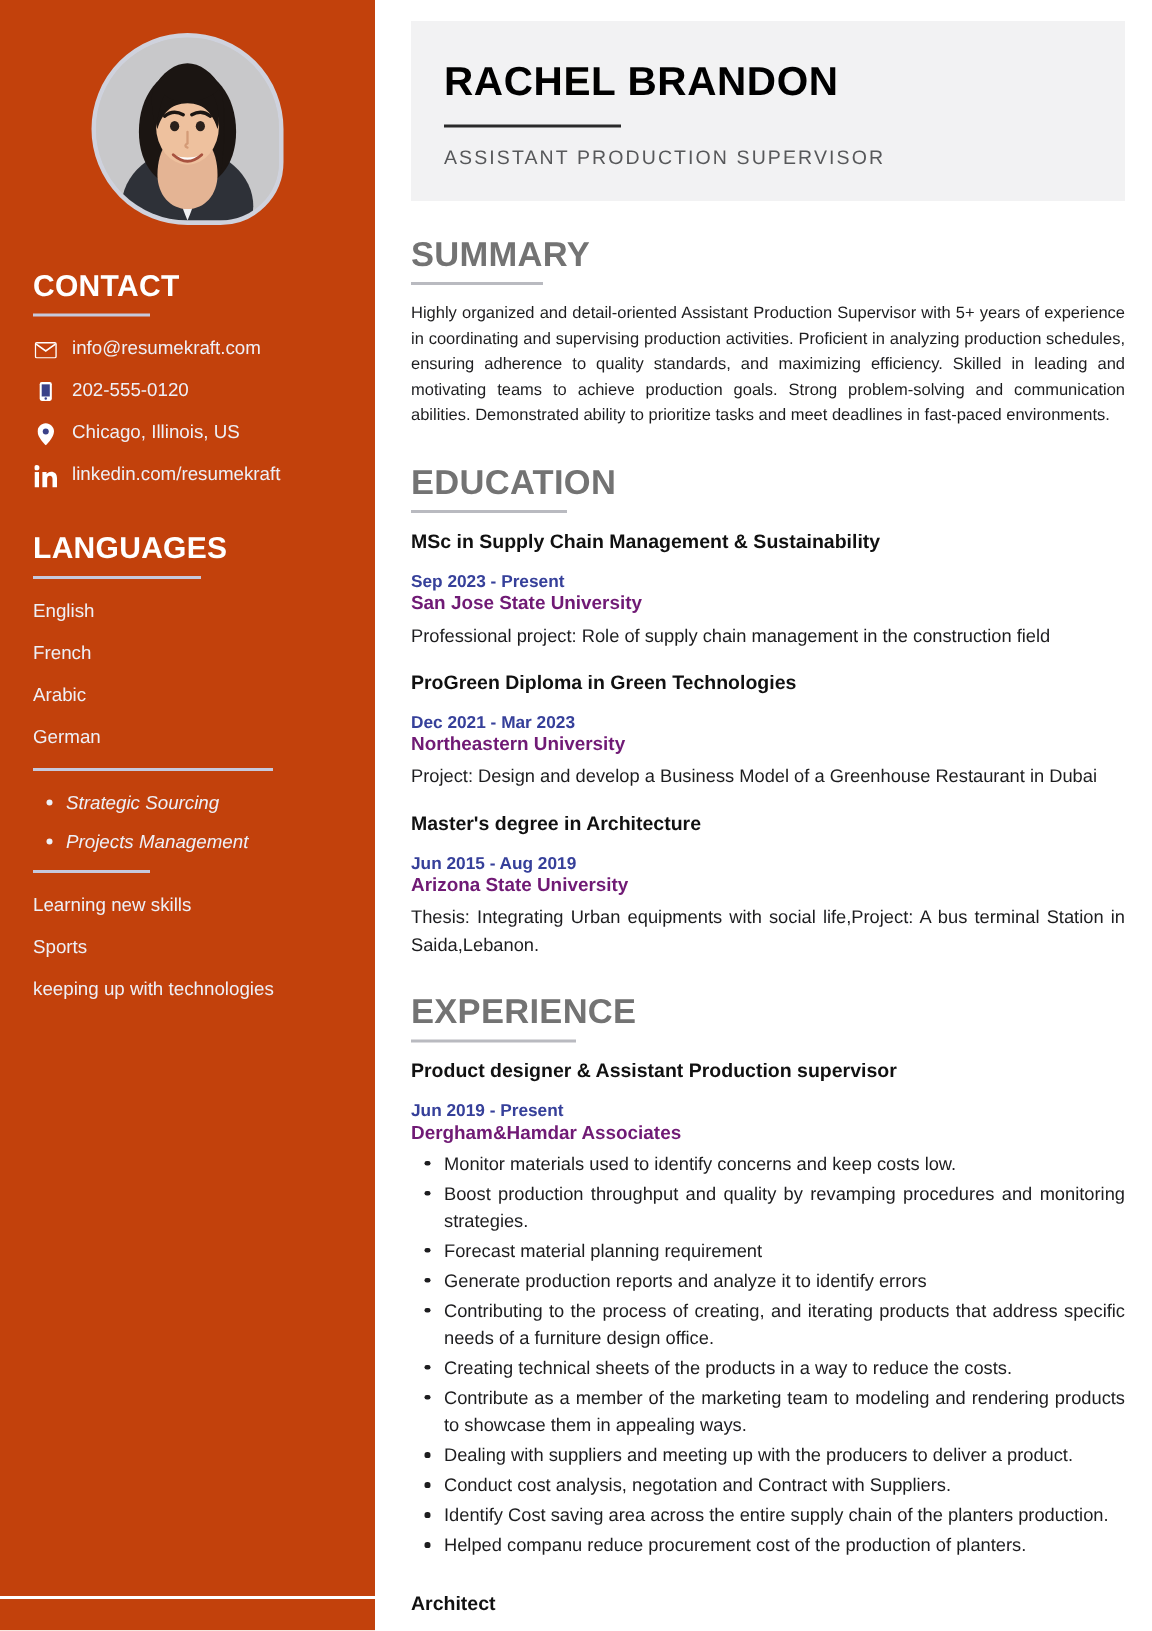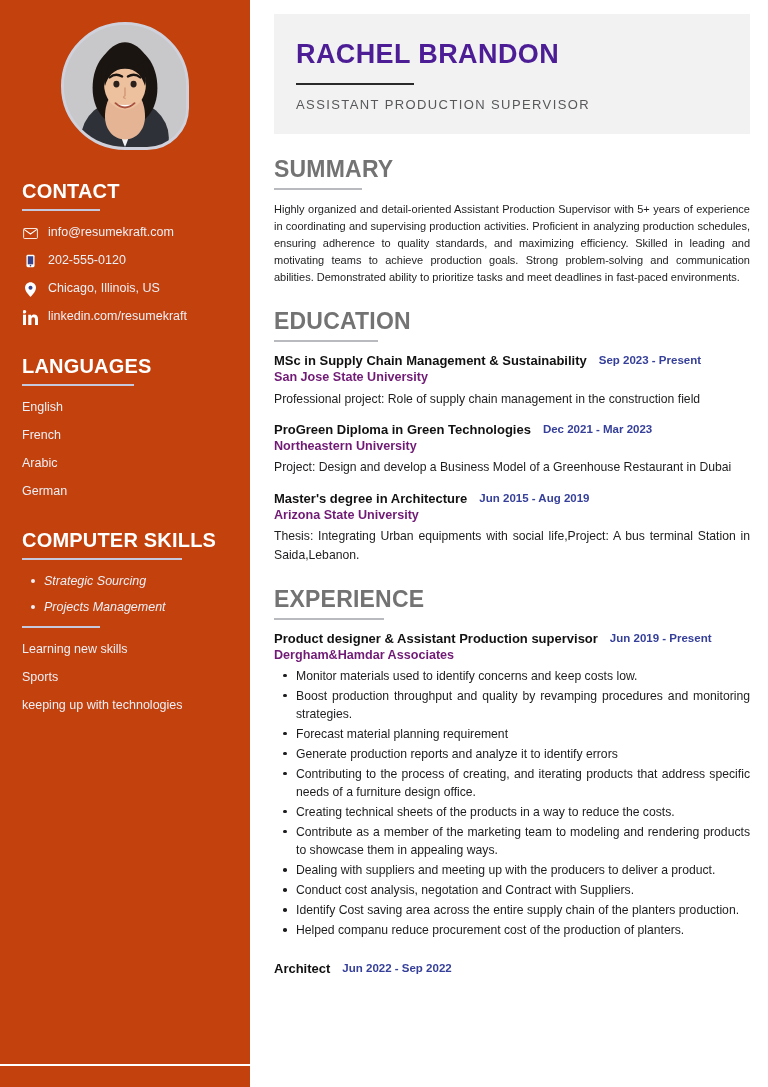--- a/index.html
+++ b/index.html
@@ -108,21 +108,21 @@
   .gap-col { width: 4px; flex: 0 0 4px; background: #ffffff; }
 
   .name-band {
     margin: 14px 18px 0 20px;
     background: #f2f2f3;
     padding: 26px 22px 22px 22px;
   }
   .name {
     font-size: 27px;
     font-weight: bold;
-    color: #4c1d95;
+    color: #000000;
     letter-spacing: .4px;
     line-height: 1.1;
   }
   .name-rule {
     width: 118px; height: 2px;
     background: #2a2a2a;
     margin: 13px 0 12px 0;
   }
   .job-title {
     font-size: 13px;
@@ -154,20 +154,21 @@
     color: #1d1d1f;
     line-height: 1.55;
     text-align: justify;
   }
 
   .entry { margin-bottom: 14px; }
   .entry-head {
     display: flex;
     align-items: flex-start;
     gap: 12px;
+    flex-direction: column;
   }
   .entry-title {
     font-size: 13px;
     font-weight: bold;
     color: #111111;
     line-height: 1.25;
     max-width: 330px;
   }
   .entry-date {
     font-size: 11.5px;
@@ -285,21 +286,20 @@
       <span>linkedin.com/resumekraft</span>
     </div>
 
     <h2 class="side-h">LANGUAGES</h2>
     <div class="side-rule w-med"></div>
     <div class="plain-item">English</div>
     <div class="plain-item">French</div>
     <div class="plain-item">Arabic</div>
     <div class="plain-item">German</div>
 
-    <h2 class="side-h">COMPUTER SKILLS</h2>
     <div class="side-rule w-wide"></div>
     <div class="bullet-item">Strategic Sourcing</div>
     <div class="bullet-item">Projects Management</div>
 
     <div class="side-rule w-narrow"></div>
     <div class="plain-item">Learning new skills</div>
     <div class="plain-item">Sports</div>
     <div class="plain-item">keeping up with technologies</div>
 
     <div class="sidebar-break"></div>

